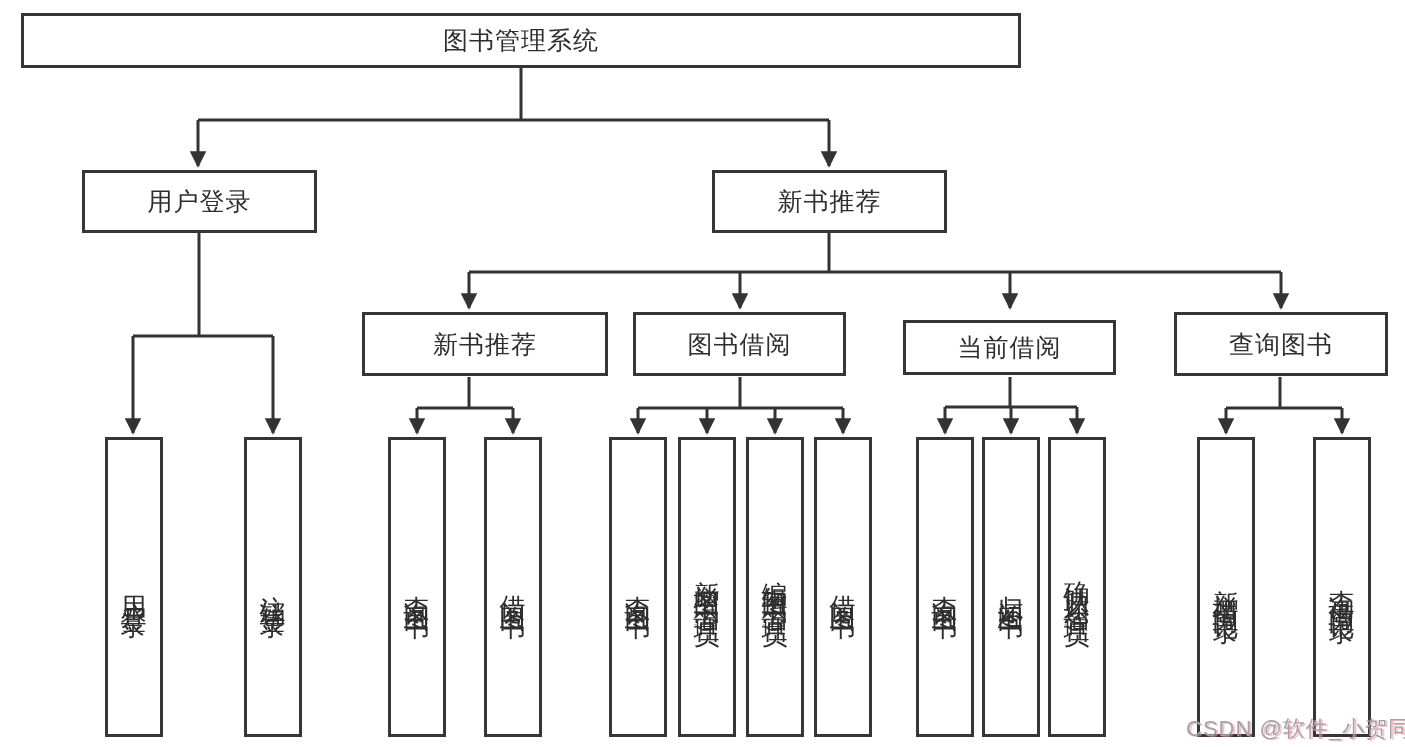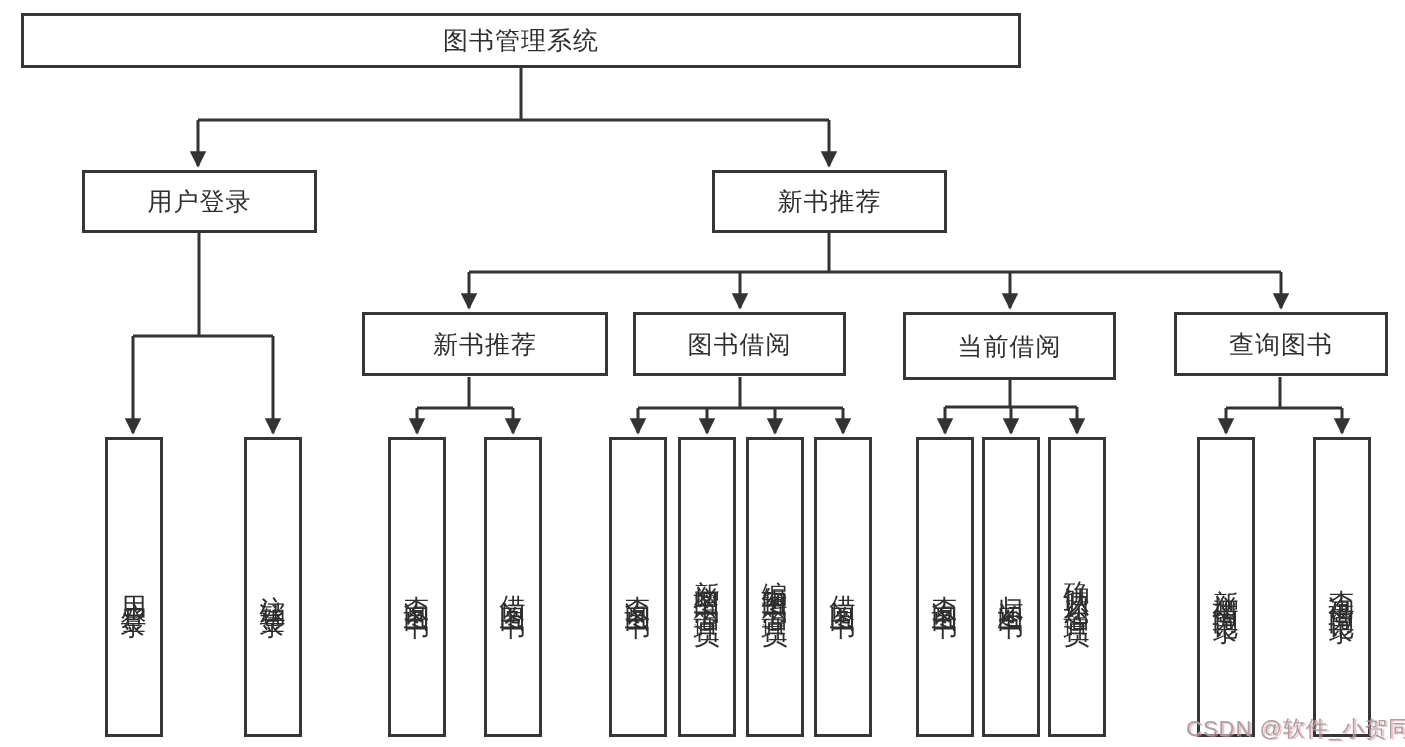--- a/index.html
+++ b/index.html
@@ -100,21 +100,21 @@
   <div class="hbox" style="left:712px;top:170px;width:235px;height:63px">
     <span>新书推荐</span>
   </div>
 
   <div class="hbox" style="left:362px;top:312px;width:246px;height:64px">
     <span>新书推荐</span>
   </div>
   <div class="hbox" style="left:633px;top:312px;width:213px;height:64px">
     <span>图书借阅</span>
   </div>
-  <div class="hbox" style="left:903px;top:312px;width:213px;height:68px">
+  <div class="hbox" style="left:903px;top:320px;width:213px;height:55px">
     <span>当前借阅</span>
   </div>
   <div class="hbox" style="left:1174px;top:312px;width:214px;height:64px">
     <span>查询图书</span>
   </div>
 
   <div class="vbox" style="left:105px">
     <span class="vtext">用户登录</span>
   </div>
   <div class="vbox" style="left:244px">

